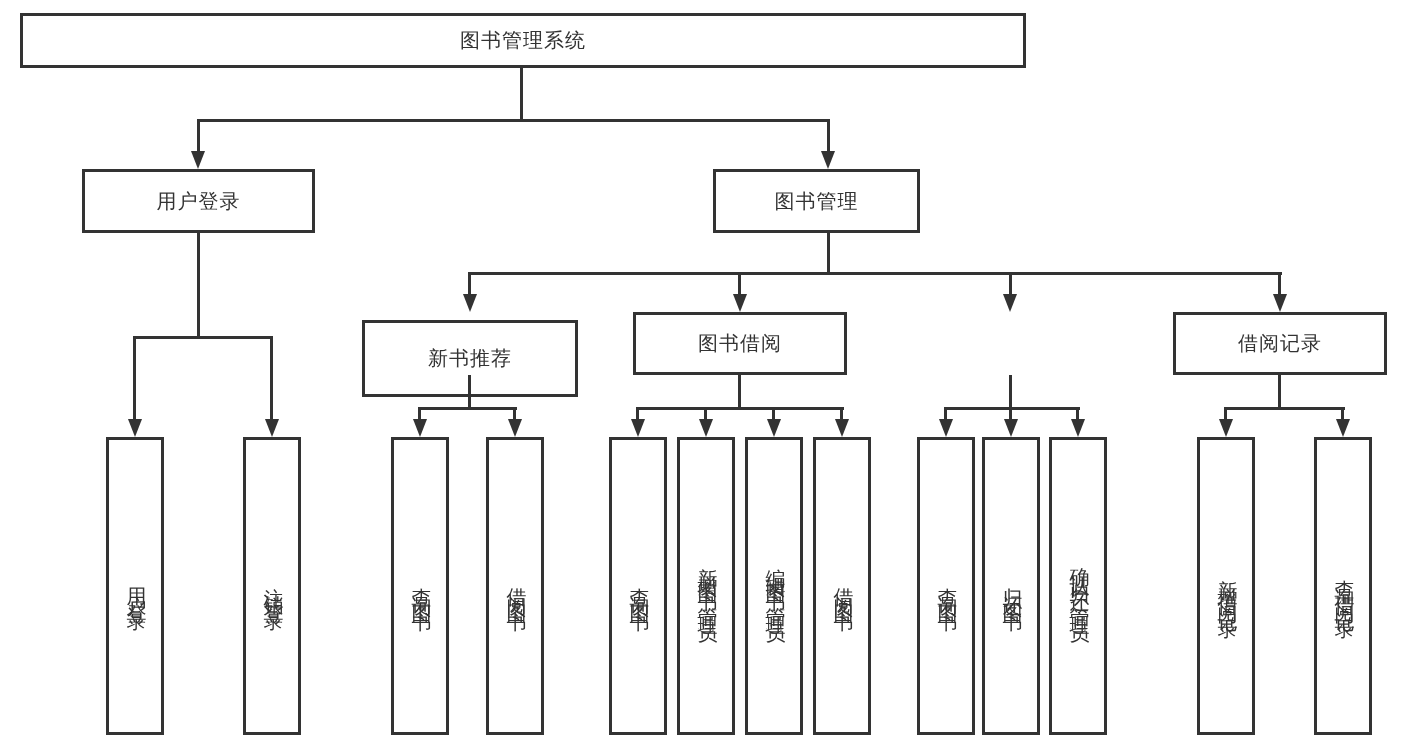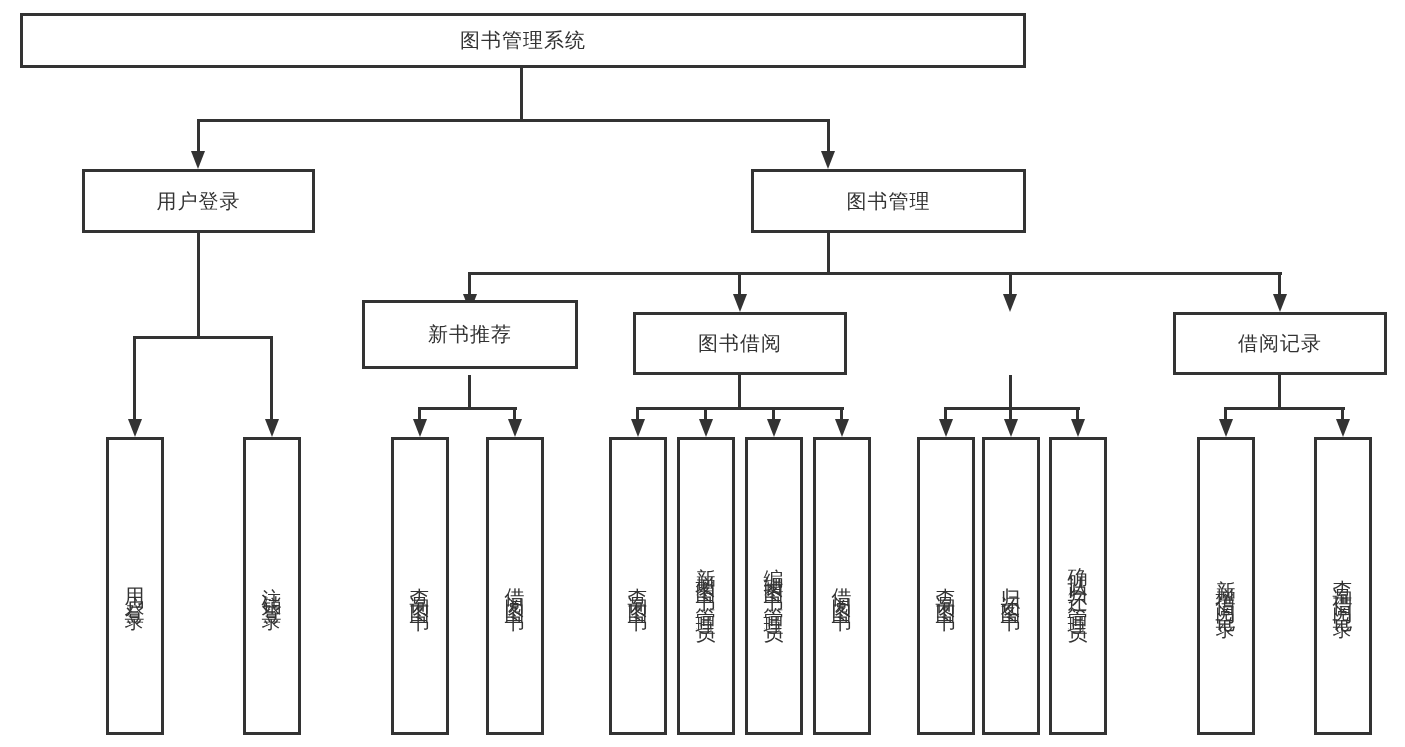--- a/index.html
+++ b/index.html
@@ -20,20 +20,21 @@
   .box{
     position:absolute;
     box-sizing:border-box;
     border:3px solid var(--box-border);
     background:var(--background);
     display:flex;align-items:center;justify-content:center;
     color:var(--text);
     font-size:20px;
     letter-spacing:1px;
     text-align:right;
+    font-family:Liberation Mono, monospace;
   }
   .v{
     writing-mode:vertical-rl;
     letter-spacing:8px;
     line-height:1.0;
     padding-top:4px;
   }
   .vl{position:absolute;width:3px;background:var(--line);}
   .hl{position:absolute;height:3px;background:var(--line);}
   .ar{
@@ -60,41 +61,41 @@
   <div class="box" style="left:20px;top:13px;width:1006px;height:55px">图书管理系统</div>
 
   <div class="vl" style="left:520px;top:68px;height:51px"></div>
   <div class="hl" style="left:197px;top:119px;width:633px"></div>
   <div class="vl" style="left:197px;top:119px;height:33px"></div>
   <div class="ar" style="left:191px;top:151px"></div>
   <div class="vl" style="left:827px;top:119px;height:33px"></div>
   <div class="ar" style="left:821px;top:151px"></div>
 
   <div class="box" style="left:82px;top:169px;width:233px;height:64px">用户登录</div>
-  <div class="box" style="left:751px;top:169px;width:275px;height:64px">图书管理</div>
+  <div class="box" style="left:713px;top:169px;width:207px;height:64px">图书管理</div>
 
   <div class="vl" style="left:197px;top:233px;height:103px"></div>
   <div class="hl" style="left:133px;top:336px;width:140px"></div>
   <div class="vl" style="left:133px;top:336px;height:84px"></div>
   <div class="ar" style="left:128px;top:419px"></div>
   <div class="vl" style="left:270px;top:336px;height:84px"></div>
   <div class="ar" style="left:265px;top:419px"></div>
 
   <div class="vl" style="left:827px;top:233px;height:39px"></div>
   <div class="hl" style="left:468px;top:272px;width:814px"></div>
   <div class="vl" style="left:468px;top:272px;height:24px"></div>
   <div class="ar" style="left:463px;top:294px"></div>
   <div class="vl" style="left:738px;top:272px;height:24px"></div>
   <div class="ar" style="left:733px;top:294px"></div>
   <div class="vl" style="left:1009px;top:272px;height:24px"></div>
   <div class="ar" style="left:1003px;top:294px"></div>
   <div class="vl" style="left:1278px;top:272px;height:24px"></div>
   <div class="ar" style="left:1273px;top:294px"></div>
 
-  <div class="box" style="left:362px;top:300px;width:216px;height:69px">新书推荐</div>
+  <div class="box" style="left:362px;top:320px;width:216px;height:77px">新书推荐</div>
   <div class="box" style="left:633px;top:312px;width:214px;height:63px">图书借阅</div>
   <div class="box" style="left:1173px;top:312px;width:214px;height:63px">借阅记录</div>
 
   <div class="vl" style="left:468px;top:375px;height:33px"></div>
   <div class="hl" style="left:418px;top:407px;width:99px"></div>
   <div class="vl" style="left:418px;top:407px;height:14px"></div>
   <div class="ar" style="left:413px;top:419px"></div>
   <div class="vl" style="left:513px;top:407px;height:14px"></div>
   <div class="ar" style="left:508px;top:419px"></div>
 

